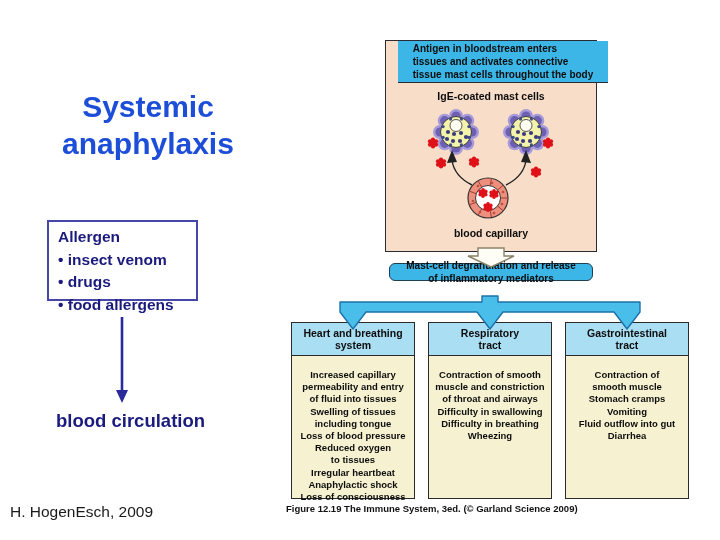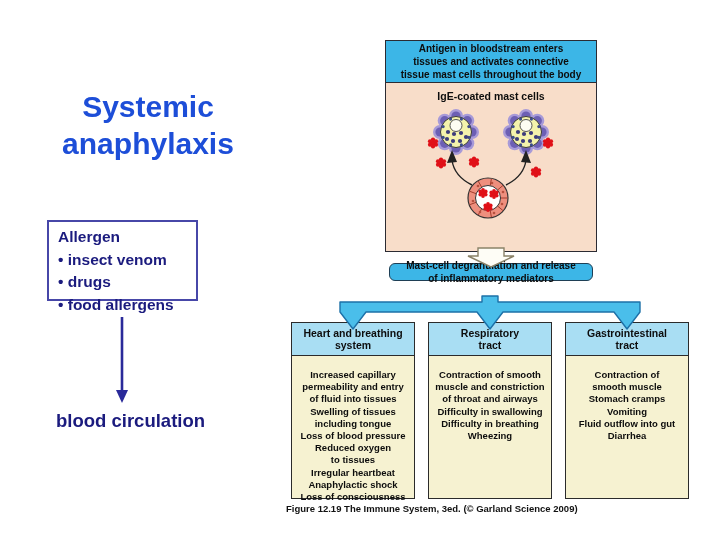--- a/index.html
+++ b/index.html
@@ -31,22 +31,22 @@
   }
 
   
   #fig-top-box{
     position:absolute;left:385px;top:40px;width:212px;height:212px;
     box-sizing:border-box;border:1.6px solid #2b2b33;background:#f8ddc9;
   }
   #fig-top-header{
     box-sizing:border-box;width:100%;height:42px;background:#3cb6e7;
     border-bottom:1.4px solid #2b2b33;
-    display:flex;align-items:center;justify-content:center;text-align:center;
-    font-size:10px;font-weight:bold;line-height:13px;color:#0d0d0d;
+    display:flex;align-items:center;justify-content:center;
+    font-size:10px;font-weight:bold;line-height:13px;color:#0d0d0d;margin-left:12px;
   }
   #ige-label{
     position:absolute;left:385px;top:90px;width:212px;text-align:center;
     font-size:10.5px;font-weight:bold;color:#0d0d0d;
   }
   #capillary-label{
     position:absolute;left:385px;top:227px;width:212px;text-align:center;
     font-size:10.5px;font-weight:bold;color:#0d0d0d;
   }
   #degran-box{
@@ -91,29 +91,31 @@
   <div id="title" class="preline">Systemic
 anaphylaxis</div>
 
   <div id="allergen-box" class="preline">Allergen
 • insect venom
 • drugs
 • food allergens</div>
 
   <div id="blood-circulation">blood circulation</div>
 
+  <div id="credit">H. HogenEsch, 2009</div>
 
   <div id="fig-top-box">
     <div id="fig-top-header" class="preline">Antigen in bloodstream enters
 tissues and activates connective
 tissue mast cells throughout the body</div>
   </div>
 
   <div id="ige-label">IgE-coated mast cells</div>
 
+  <div id="capillary-label">blood capillary</div>
 
   <div id="degran-box" class="preline">Mast-cell degranulation and release
 of inflammatory mediators</div>
 
   <div id="organ-box-1" class="organ-box">
     <div class="organ-header preline">Heart and breathing
 system</div>
     <div class="organ-body preline">Increased capillary
 permeability and entry
 of fluid into tissues

